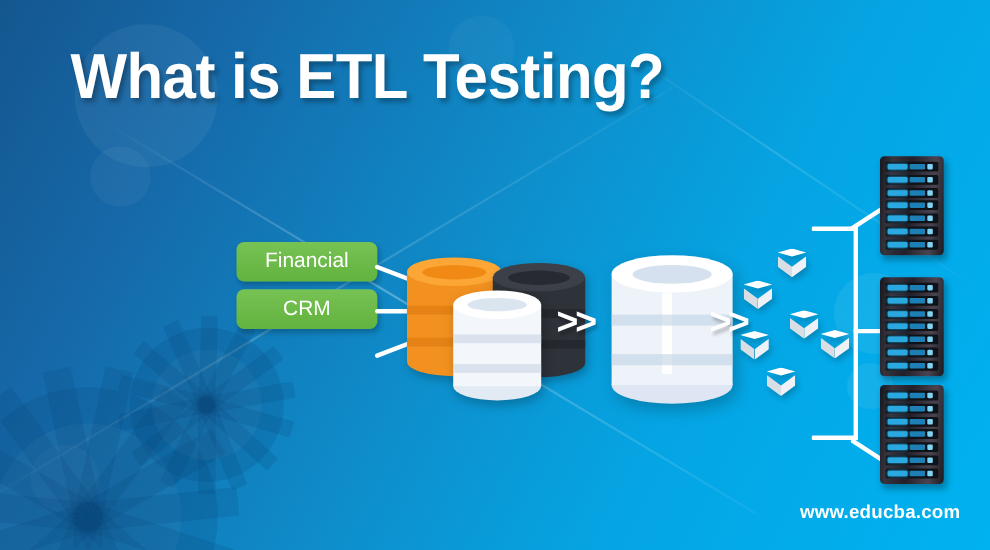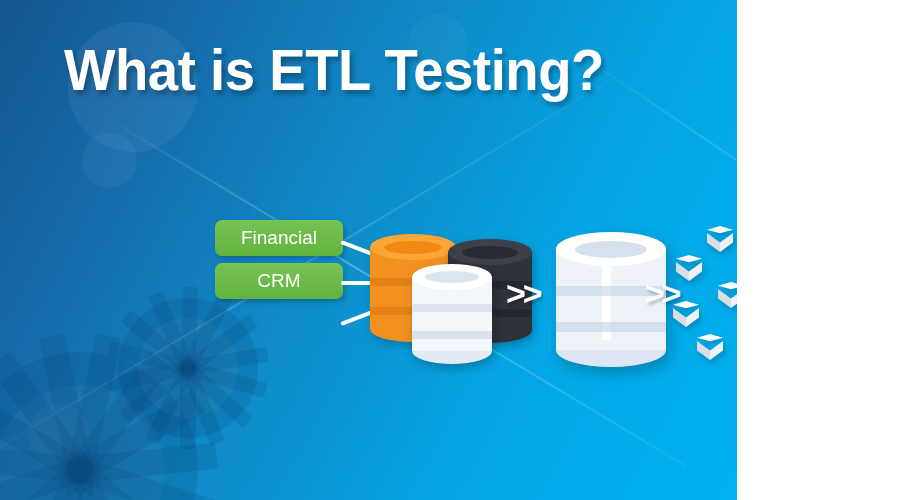--- a/index.html
+++ b/index.html
@@ -2,21 +2,21 @@
 <html><head>
 <meta charset="utf-8">
 <style>
   html, body {
     margin: 0;
     padding: 0;
     background: #ffffff;
   }
   #banner {
     position: relative;
-    width: 737px;
+    width: 900px;
     height: 500px;
     overflow: hidden;
     font-family: "Liberation Sans", sans-serif;
     background: linear-gradient(118deg, #14578f 0%, #1668a8 18%, #0e8ecb 48%, #05a5e4 70%, #00b2f0 100%);
   }
 
   
   .bg-layer { position: absolute; inset: 0; pointer-events: none; }
 
   .soft-circle {
@@ -536,14 +536,15 @@
         <span class="led-b"></span>
         <span class="led-c"></span>
       </div>
     <div class="slot">
         <span class="led-a"></span>
         <span class="led-b"></span>
         <span class="led-c"></span>
       </div>
   </div>
 
+  <div class="watermark">www.educba.com</div>
 
 </div>
 
 </body></html>

